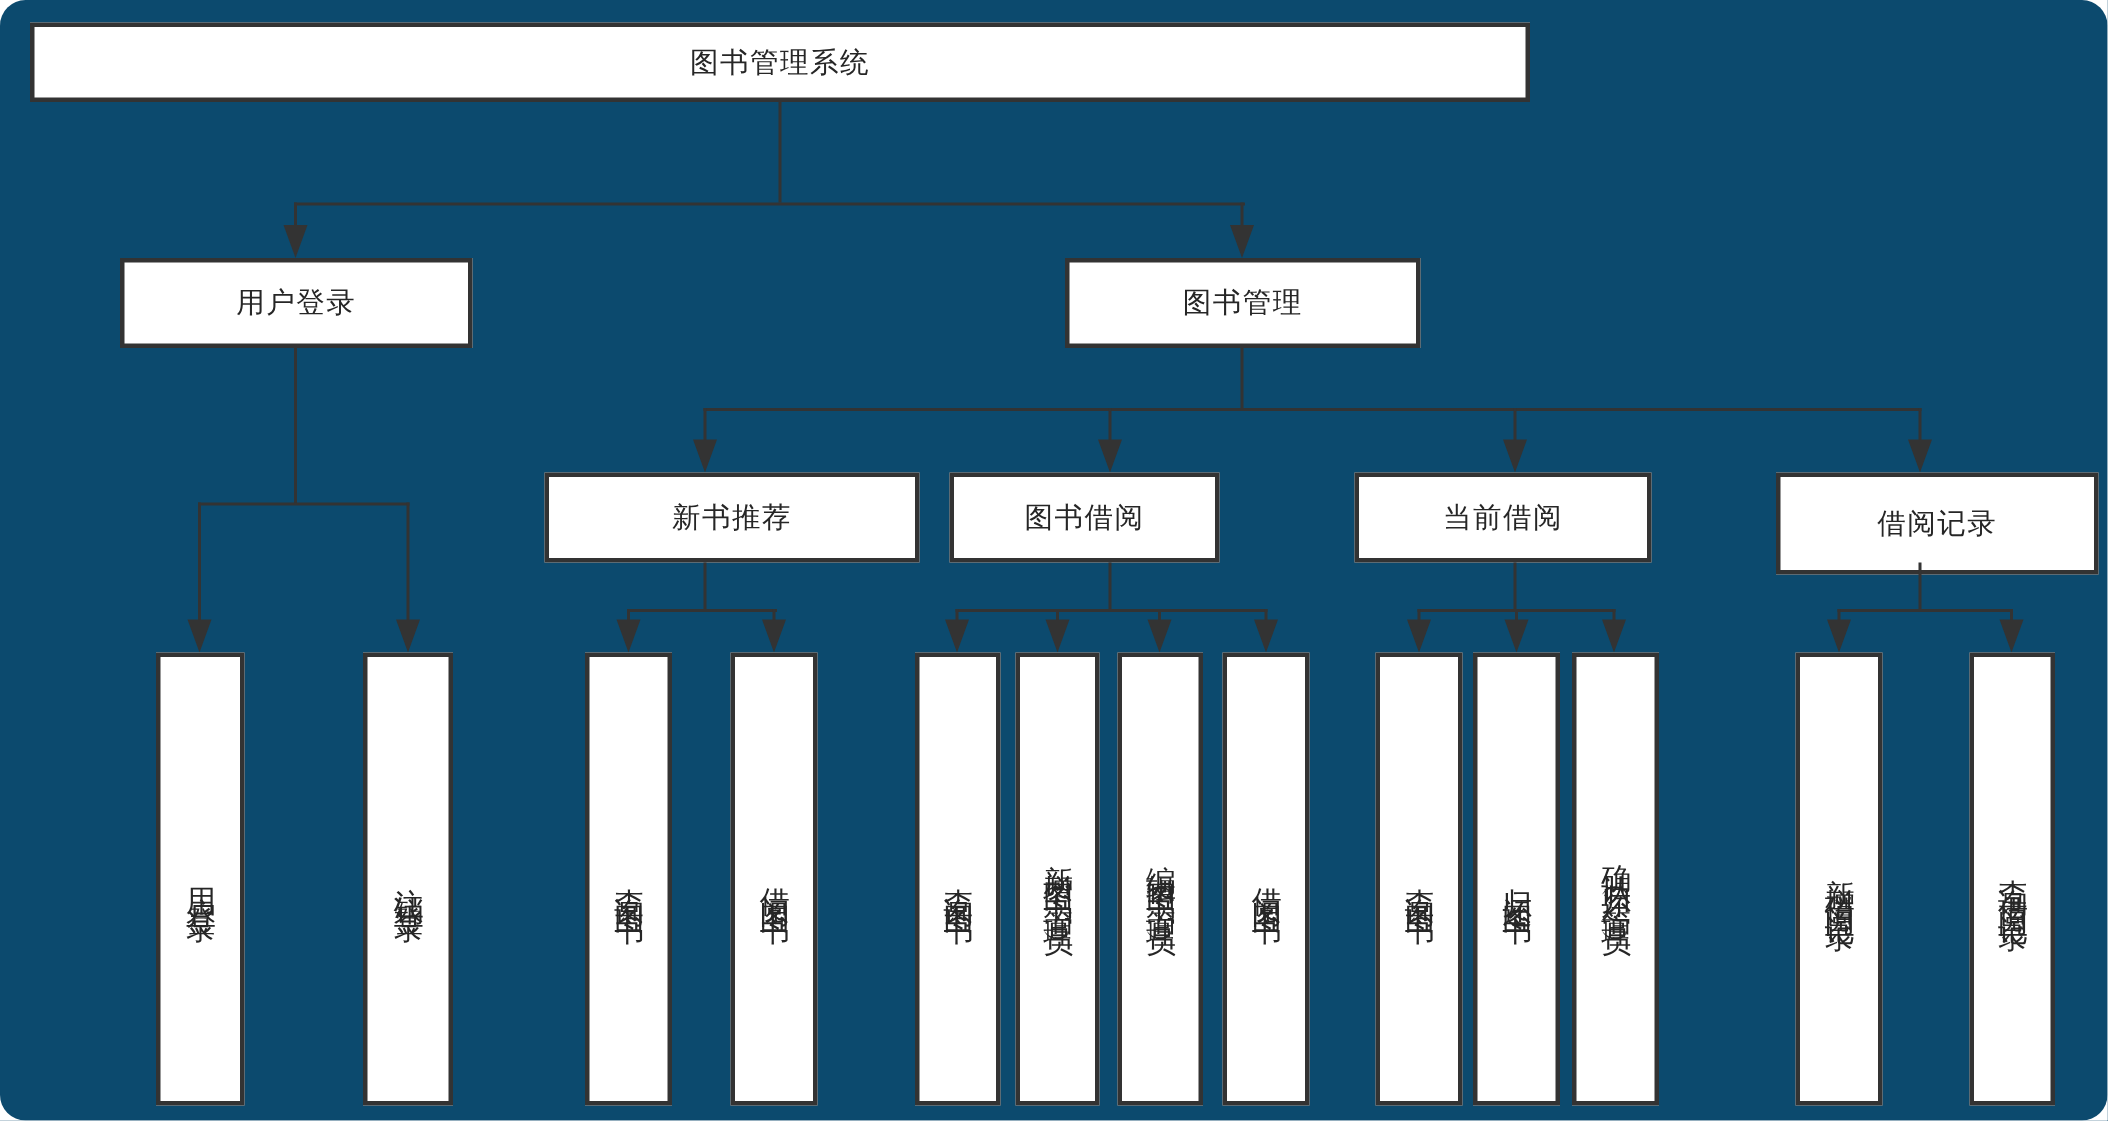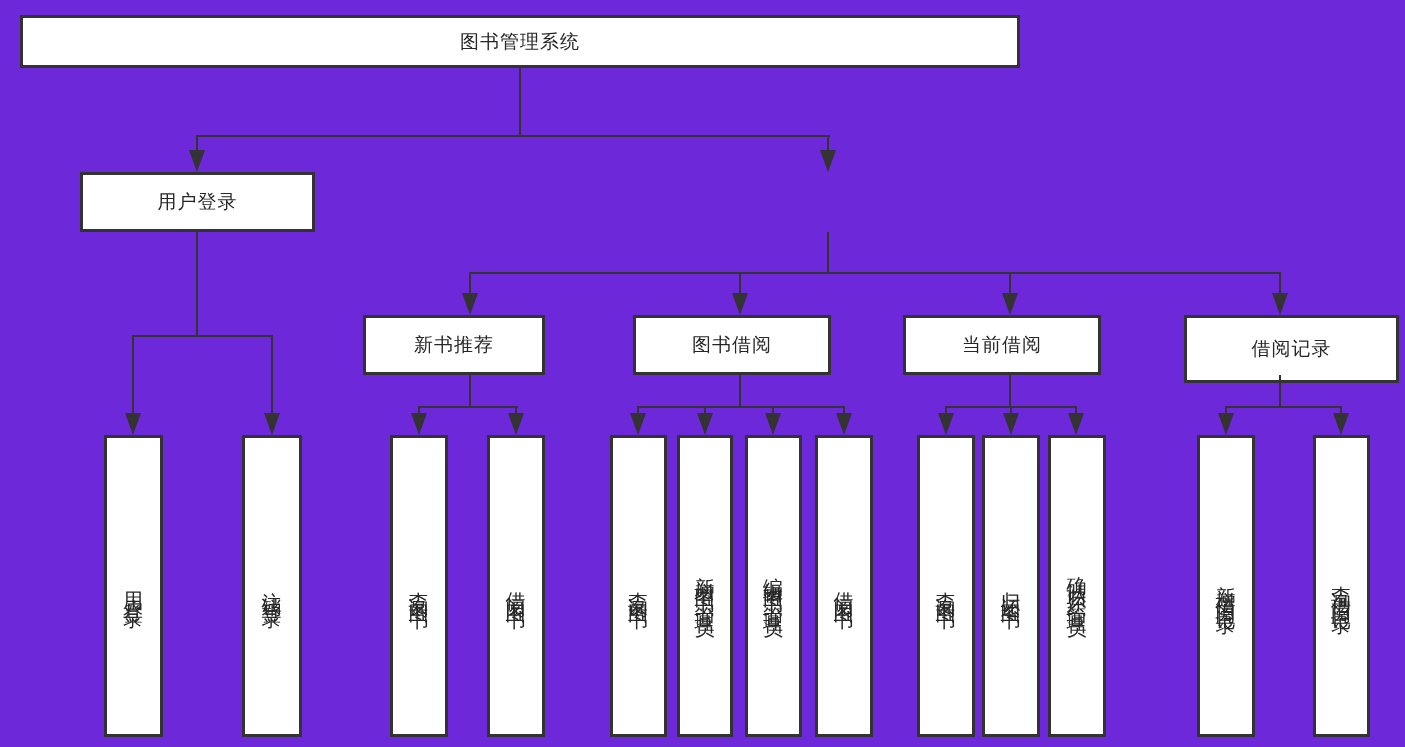--- a/index.html
+++ b/index.html
@@ -1,22 +1,23 @@
 <!DOCTYPE html>
 <html><head>
 <meta charset="utf-8">
 <style>
   html,body{margin:0;padding:0;background:#fff;}
   .stage{
     position:relative;
     width:1405px;height:747px;
-    background:#6d28d9;
+    background:#0c4a6e;
     font-family:"Liberation Sans","DejaVu Sans",sans-serif;
     color:#262626;
     overflow:hidden;
+    border-radius:17px;
   }
   .box{
     position:absolute;
     box-sizing:border-box;
     border:3px solid #333333;
     background:#ffffff;
     display:flex;
     align-items:center;
     justify-content:center;
     font-size:19px;
@@ -61,41 +62,42 @@
   <div class="box" style="left:20px;top:15px;width:1000px;height:53px">图书管理系统</div>
 
   <div class="vline" style="left:519px;top:68px;height:67px"></div>
   <div class="hline" style="left:196px;top:135px;width:634px"></div>
   <div class="vline" style="left:196px;top:135px;height:16px"></div>
   <div class="arrow" style="left:189px;top:150px"></div>
   <div class="vline" style="left:827px;top:135px;height:16px"></div>
   <div class="arrow" style="left:820px;top:150px"></div>
 
   <div class="box" style="left:80px;top:172px;width:235px;height:60px">用户登录</div>
+  <div class="box" style="left:710px;top:172px;width:237px;height:60px">图书管理</div>
 
   <div class="vline" style="left:196px;top:232px;height:104px"></div>
   <div class="hline" style="left:132px;top:335px;width:141px"></div>
   <div class="vline" style="left:132px;top:335px;height:79px"></div>
   <div class="arrow" style="left:125px;top:413px"></div>
   <div class="vline" style="left:271px;top:335px;height:79px"></div>
   <div class="arrow" style="left:264px;top:413px"></div>
 
   <div class="vline" style="left:827px;top:232px;height:40px"></div>
   <div class="hline" style="left:469px;top:272px;width:812px"></div>
   <div class="vline" style="left:469px;top:272px;height:22px"></div>
   <div class="arrow" style="left:462px;top:293px"></div>
   <div class="vline" style="left:739px;top:272px;height:22px"></div>
   <div class="arrow" style="left:732px;top:293px"></div>
   <div class="vline" style="left:1009px;top:272px;height:22px"></div>
   <div class="arrow" style="left:1002px;top:293px"></div>
   <div class="vline" style="left:1279px;top:272px;height:22px"></div>
   <div class="arrow" style="left:1272px;top:293px"></div>
 
-  <div class="box" style="left:363px;top:315px;width:182px;height:60px">新书推荐</div>
-  <div class="box" style="left:633px;top:315px;width:198px;height:60px">图书借阅</div>
+  <div class="box" style="left:363px;top:315px;width:250px;height:60px">新书推荐</div>
+  <div class="box" style="left:633px;top:315px;width:180px;height:60px">图书借阅</div>
   <div class="box" style="left:903px;top:315px;width:198px;height:60px">当前借阅</div>
   <div class="box" style="left:1184px;top:315px;width:215px;height:68px">借阅记录</div>
 
   <div class="vline" style="left:469px;top:375px;height:31px"></div>
   <div class="hline" style="left:418px;top:406px;width:100px"></div>
   <div class="vline" style="left:418px;top:406px;height:9px"></div>
   <div class="arrow" style="left:411px;top:413px"></div>
   <div class="vline" style="left:515px;top:406px;height:9px"></div>
   <div class="arrow" style="left:508px;top:413px"></div>
 

